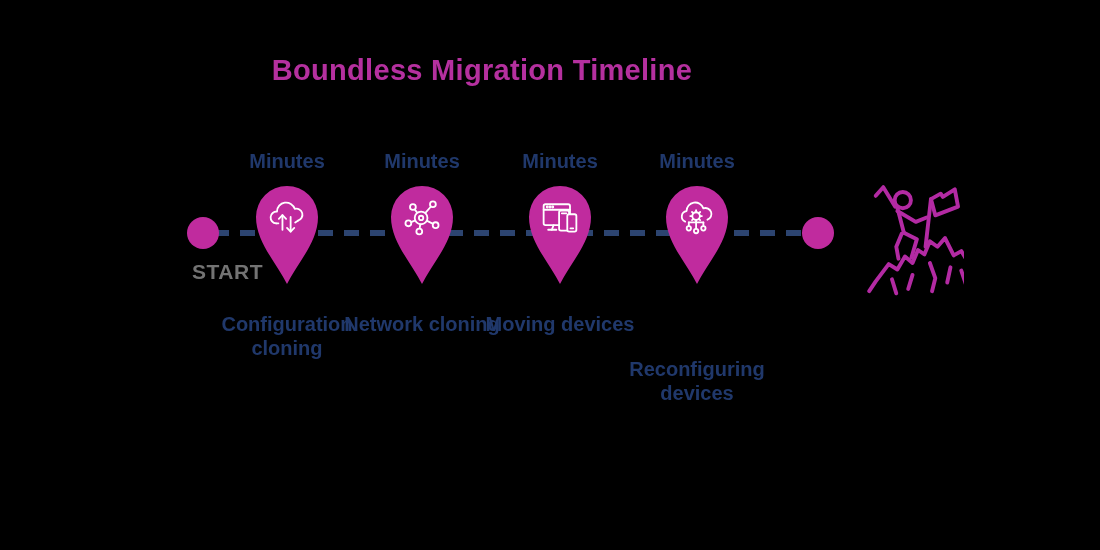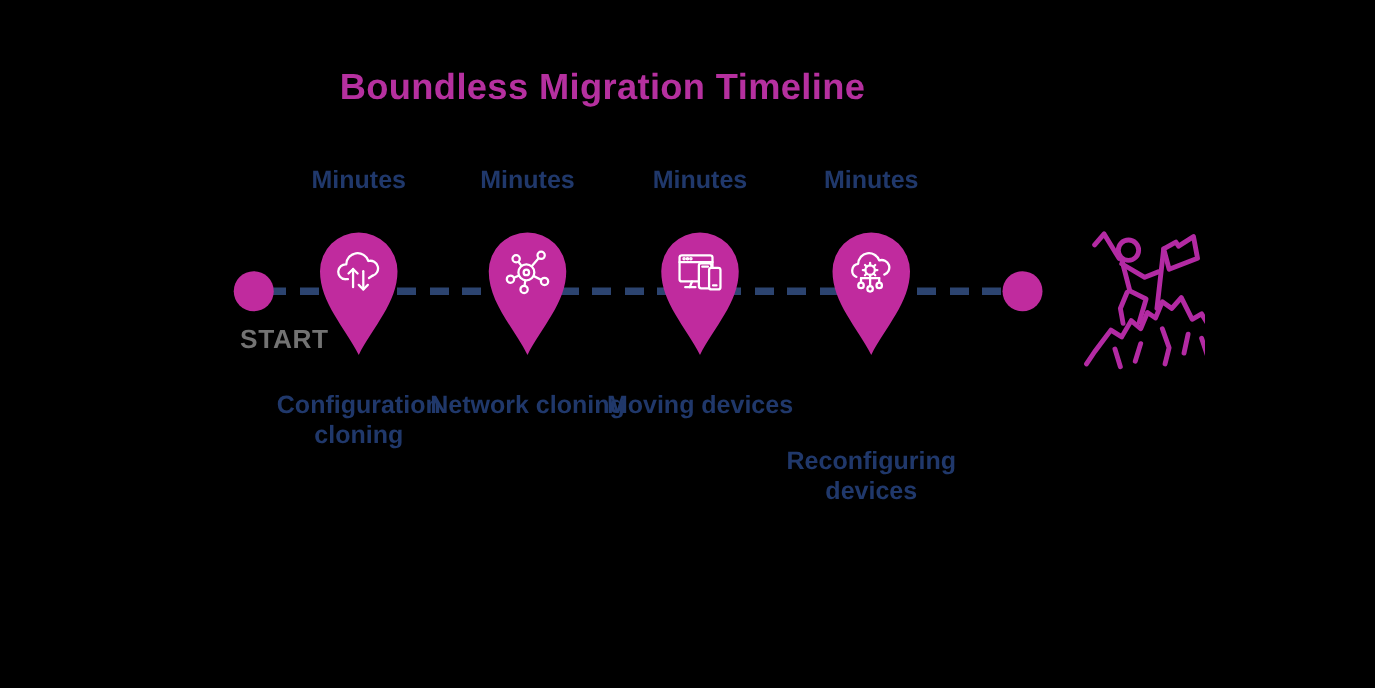--- a/index.html
+++ b/index.html
@@ -44,21 +44,21 @@
     text-align: right;
     color: #737373;
     font-size: 21px;
     font-weight: bold;
     letter-spacing: 0.5px;
   }
   .terminal-label.start { left: 143px; }
   .terminal-label.end   { left: 755px; }
   .minutes {
     position: absolute;
-    top: 133px;
+    top: 150px;
     width: 160px;
     text-align: center;
     color: #20386b;
     font-size: 20px;
     font-weight: bold;
   }
   .pin {
     position: absolute;
     top: 184px;
     width: 66px; height: 101px;

